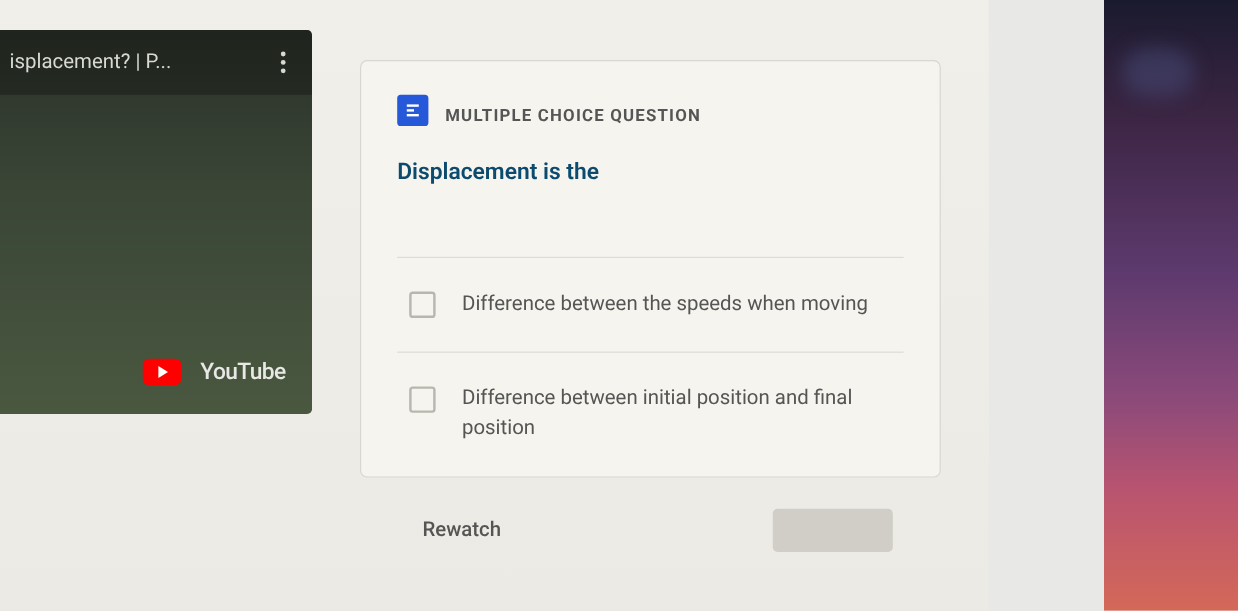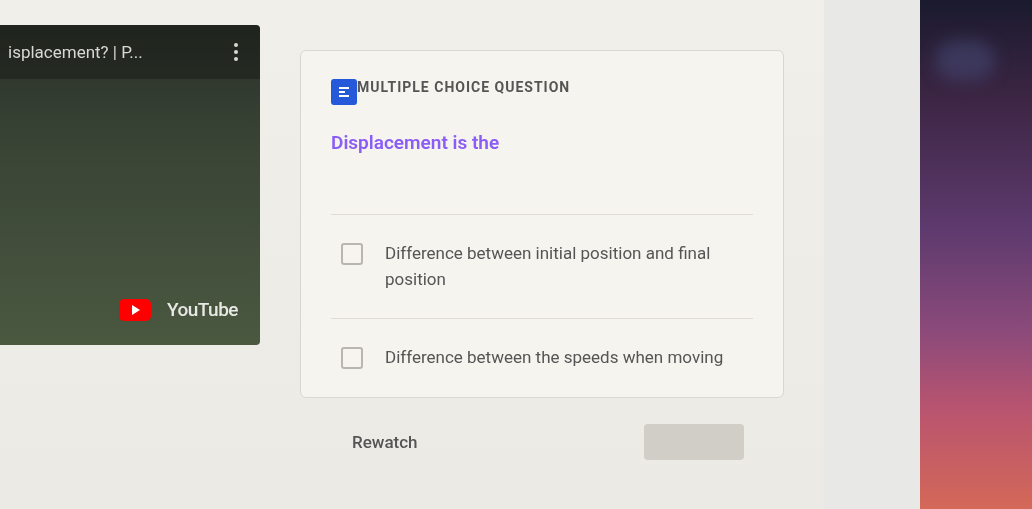--- a/index.html
+++ b/index.html
@@ -95,21 +95,22 @@
       padding: 30px 40px 0 40px;
     }
     .question-card {
       background: #f5f4ee;
       border: 1px solid #d8d7d0;
       border-radius: 6px;
       padding: 28px 30px 0 30px;
     }
     .question-header {
       display: flex;
-      align-items: flex-start;
+      align-items: flex-end;
+      gap: 14px;
       margin-bottom: 26px;
     }
     .question-icon {
       width: 26px;
       height: 26px;
       background: #2659d9;
       border-radius: 3px;
       display: flex;
       align-items: center;
       justify-content: center;
@@ -128,21 +129,21 @@
     .question-icon-line.short {
       width: 6px;
     }
     .question-type {
       color: #555;
       font-size: 14px;
       font-weight: 700;
       letter-spacing: 1px;
     }
     .question-text {
-      color: #8b5cf6;
+      color: #0c4a6e;
       font-size: 19px;
       font-weight: 600;
       margin-bottom: 60px;
     }
     .option {
       display: flex;
       align-items: flex-start;
       gap: 22px;
       padding: 26px 10px;
       border-top: 1px solid #dedcd5;
@@ -234,26 +235,26 @@
             <div class="question-icon-line short"></div>
             <div class="question-icon-line"></div>
           </div>
         </div>
         <span class="question-type">MULTIPLE CHOICE QUESTION</span>
       </div>
       <div class="question-text">Displacement is the</div>
 
       <div class="option">
         <div class="checkbox"></div>
-        <span class="option-text">Difference between initial position and final position</span>
+        <span class="option-text">Difference between the speeds when moving</span>
       </div>
 
       <div class="option">
         <div class="checkbox"></div>
-        <span class="option-text">Difference between the speeds when moving</span>
+        <span class="option-text">Difference between initial position and final position</span>
       </div>
     </div>
 
     <div class="bottom-actions">
       <span class="rewatch-btn">Rewatch</span>
       <div class="submit-btn"></div>
     </div>
   </div>
 </div>
 

